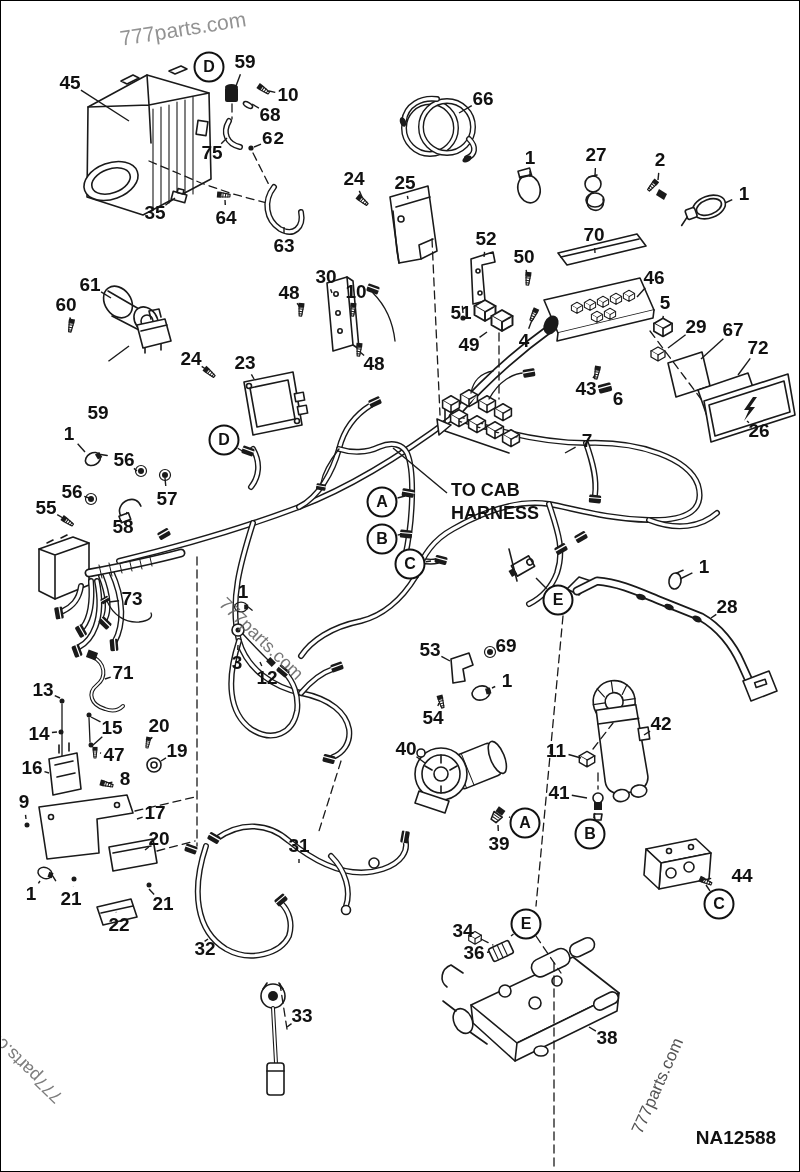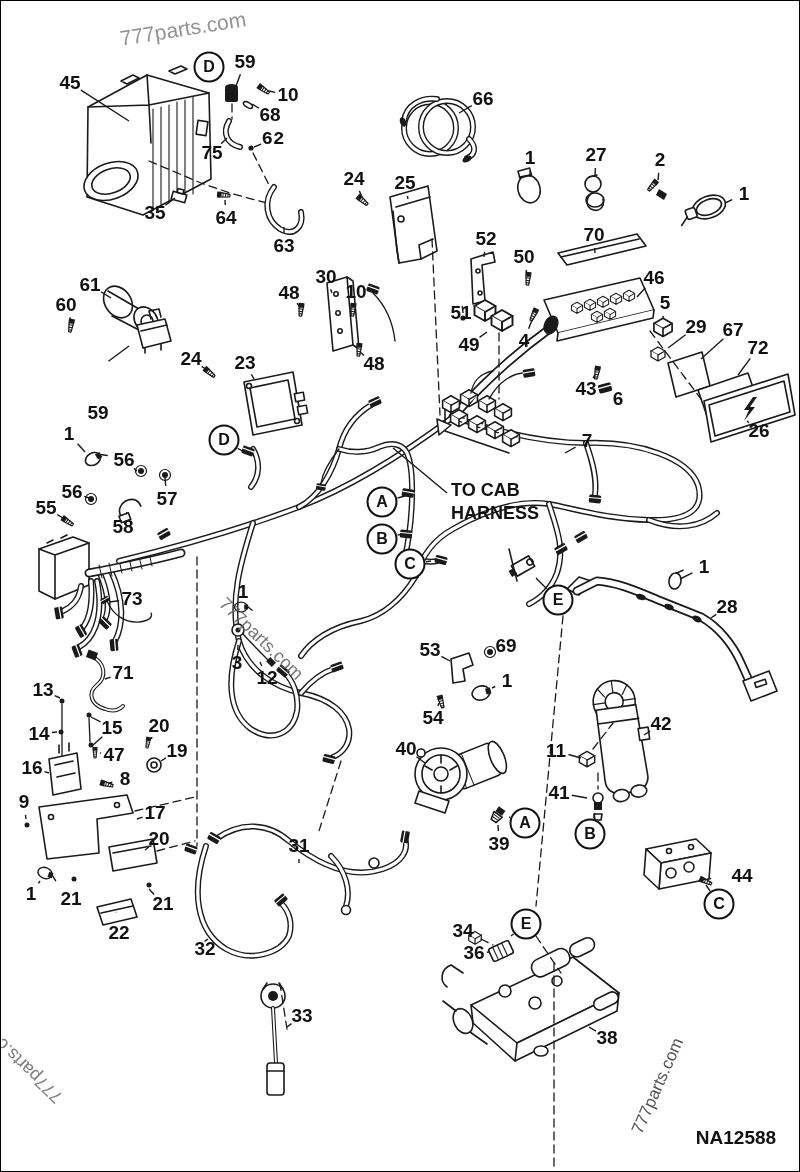--- a/index.html
+++ b/index.html
@@ -649,21 +649,21 @@
       <div class="plabel" style="left: 113px; top: 754px;">47</div>
       <div class="plabel" style="left: 176px; top: 750px;">19</div>
       <div class="plabel" style="left: 31px; top: 767px;">16</div>
       <div class="plabel" style="left: 124px; top: 778px;">8</div>
       <div class="plabel" style="left: 23px; top: 801px;">9</div>
       <div class="plabel" style="left: 154px; top: 812px;">17</div>
       <div class="plabel" style="left: 158px; top: 838px;">20</div>
       <div class="plabel" style="left: 30px; top: 893px;">1</div>
       <div class="plabel" style="left: 70px; top: 898px;">21</div>
       <div class="plabel" style="left: 162px; top: 903px;">21</div>
-      <div class="plabel" style="left: 118px; top: 924px; margin-top: 8px;">22</div>
+      <div class="plabel" style="left: 118px; top: 924px;">22</div>
       <div class="plabel" style="left: 298px; top: 845px;">31</div>
       <div class="plabel" style="left: 193px; top: 948px; margin-left: 11px;">32</div>
       <div class="plabel" style="left: 301px; top: 1015px;">33</div>
       <div class="plabel" style="left: 462px; top: 930px;">34</div>
       <div class="plabel" style="left: 473px; top: 952px;">36</div>
       <div class="plabel" style="left: 606px; top: 1037px;">38</div>
     </div>
   <div id="callouts">
       <div class="callout" style="left: 208px; top: 66px;">D</div>
       <div class="callout" style="left: 223px; top: 439px;">D</div>

